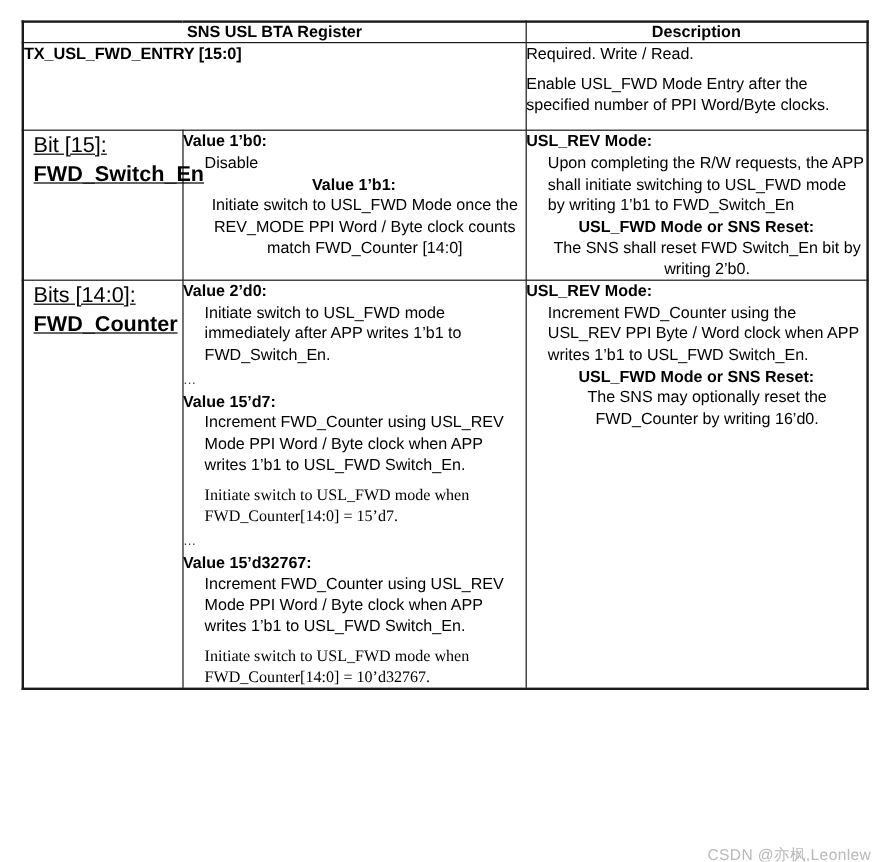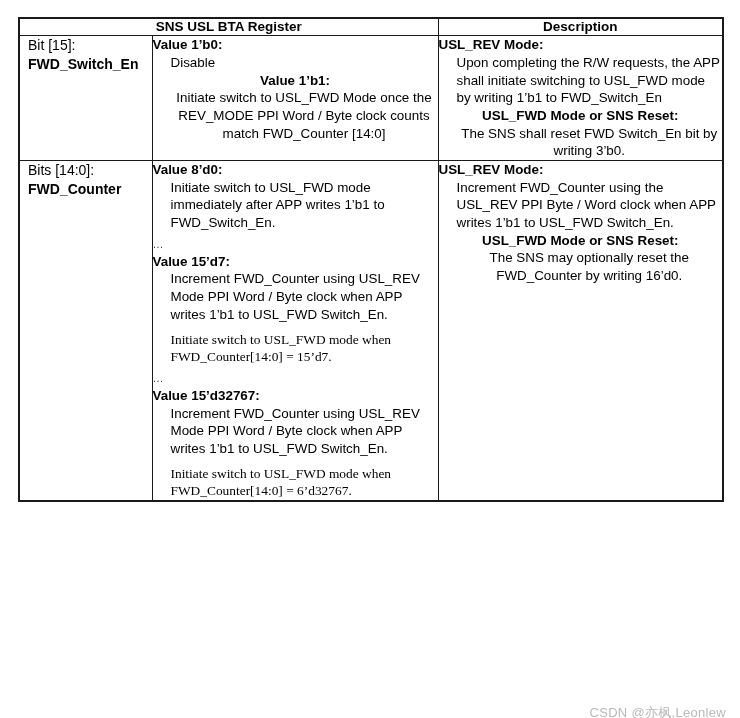--- a/index.html
+++ b/index.html
@@ -63,22 +63,23 @@
     padding-right: 7px;
   }
 
   .regname {
     font-weight: bold;
     font-size: 13.6px;
     letter-spacing: -0.1px;
   }
 
   .bitlabel {
-    font-size: 14px;
+    font-size: 18px;
     line-height: 1.34;
+    text-decoration: underline;
   }
   .bitlabel .nm {
     display: block;
     font-weight: bold;
   }
 
   
   .blk {
     margin: 0 0 0 0;
   }
@@ -144,20 +145,29 @@
 
     <thead>
       <tr>
         <th class="hdr" colspan="2">SNS USL BTA Register</th>
         <th class="hdr">Description</th>
       </tr>
     </thead>
 
     <tbody>
 
+      <tr>
+        <td class="cell" colspan="2" style="height:72px;">
+          <div class="regname">TX_USL_FWD_ENTRY [15:0]</div>
+        </td>
+        <td class="cell">
+          <p class="para">Required. Write / Read.</p>
+          <p class="para">Enable USL_FWD Mode Entry after the specified number of PPI Word/Byte clocks.</p>
+        </td>
+      </tr>
 
       <tr>
         <td class="cell tight">
           <div class="bitlabel">
             <span>Bit [15]:</span>
             <span class="nm">FWD_Switch_En</span>
           </div>
         </td>
         <td class="cell">
           <div class="blk">
@@ -169,53 +179,53 @@
             <div class="blk-b">Initiate switch to USL_FWD Mode once the REV_MODE PPI Word / Byte clock counts match FWD_Counter [14:0]</div>
           </div>
         </td>
         <td class="cell">
           <div class="blk">
             <div class="blk-t">USL_REV Mode:</div>
             <div class="blk-b">Upon completing the R/W requests, the APP shall initiate switching to USL_FWD mode by writing 1’b1 to FWD_Switch_En</div>
           </div>
           <div class="blk">
             <div class="blk-t">USL_FWD Mode or SNS Reset:</div>
-            <div class="blk-b">The SNS shall reset FWD Switch_En bit by writing 3’b0.</div>
+            <div class="blk-b">The SNS shall reset FWD Switch_En bit by writing 2’b0.</div>
           </div>
         </td>
       </tr>
 
       <tr>
         <td class="cell tight">
           <div class="bitlabel">
             <span>Bits [14:0]:</span>
             <span class="nm">FWD_Counter</span>
           </div>
         </td>
         <td class="cell">
 
           <div class="blk">
-            <div class="blk-t">Value 8’d0:</div>
+            <div class="blk-t">Value 2’d0:</div>
             <div class="blk-b">Initiate switch to USL_FWD mode immediately after APP writes 1’b1 to FWD_Switch_En.</div>
           </div>
 
           <div class="dots">…</div>
 
           <div class="blk">
             <div class="blk-t">Value 15’d7:</div>
             <div class="blk-b">Increment FWD_Counter using USL_REV Mode PPI Word / Byte clock when APP writes 1’b1 to USL_FWD Switch_En.</div>
             <div class="blk-b">Initiate switch to USL_FWD mode when FWD_Counter[14:0] = 15’d7.</div>
           </div>
 
           <div class="dots">…</div>
 
           <div class="blk">
             <div class="blk-t">Value 15’d32767:</div>
             <div class="blk-b">Increment FWD_Counter using USL_REV Mode PPI Word / Byte clock when APP writes 1’b1 to USL_FWD Switch_En.</div>
-            <div class="blk-b">Initiate switch to USL_FWD mode when FWD_Counter[14:0] = 6’d32767.</div>
+            <div class="blk-b">Initiate switch to USL_FWD mode when FWD_Counter[14:0] = 10’d32767.</div>
           </div>
 
         </td>
         <td class="cell">
           <div class="blk">
             <div class="blk-t">USL_REV Mode:</div>
             <div class="blk-b">Increment FWD_Counter using the USL_REV PPI Byte / Word clock when APP writes 1’b1 to USL_FWD Switch_En.</div>
           </div>
           <div class="blk">
             <div class="blk-t">USL_FWD Mode or SNS Reset:</div>

